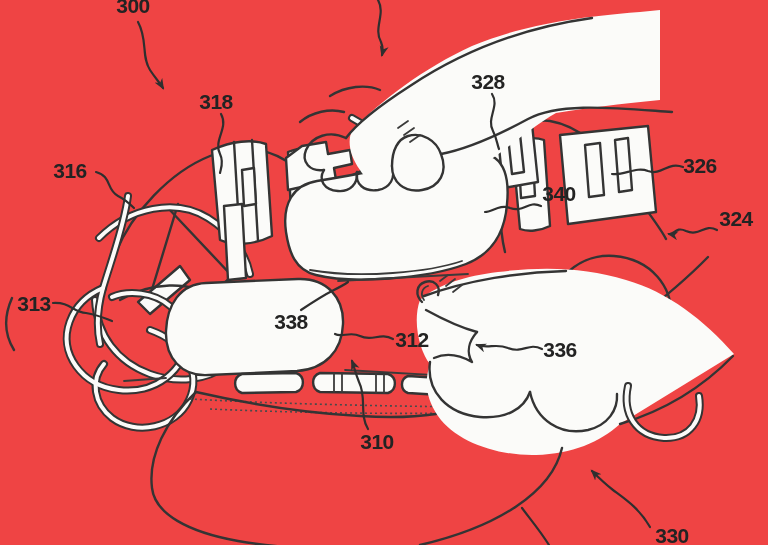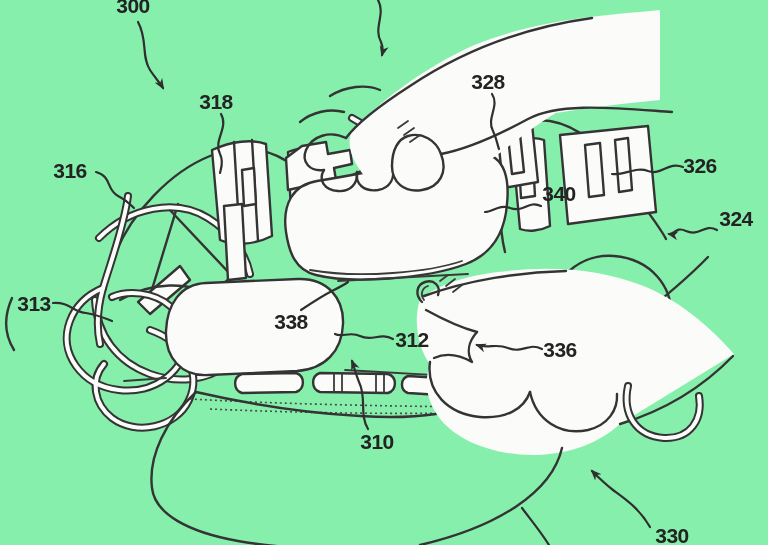--- a/index.html
+++ b/index.html
@@ -3,21 +3,21 @@
 <meta charset="utf-8">
 <style>
   html, body { margin: 0; padding: 0; }
   body {
     width: 768px; height: 545px; overflow: hidden;
     background: #ffffff;
     font-family: "Liberation Sans", sans-serif;
   }
   .stage {
     position: relative; width: 768px; height: 545px;
-    background: #86efac;
+    background: #ef4444;
   }
   svg { position: absolute; left: 0; top: 0; display: block; }
   .ink   { stroke: #343434; stroke-width: 2.4; fill: none; stroke-linecap: round; stroke-linejoin: round; }
   .ink-thin { stroke: #3a3a3a; stroke-width: 1.8; fill: none; stroke-linecap: round; }
   .solid { stroke: #343434; stroke-width: 2.4; fill: #fbfbf9; stroke-linejoin: round; }
   .blob  { fill: #fbfbf9; stroke: none; }
   .tube-o { stroke: #343434; stroke-width: 8; fill: none; stroke-linecap: round; }
   .tube-i { stroke: #fbfbf9; stroke-width: 4; fill: none; stroke-linecap: round; }
   .leader { stroke: #2f2f2f; stroke-width: 2.2; fill: none; stroke-linecap: round; }
   .dots  { stroke: #4a4a4a; stroke-width: 1.6; fill: none; stroke-dasharray: 2 3; }

